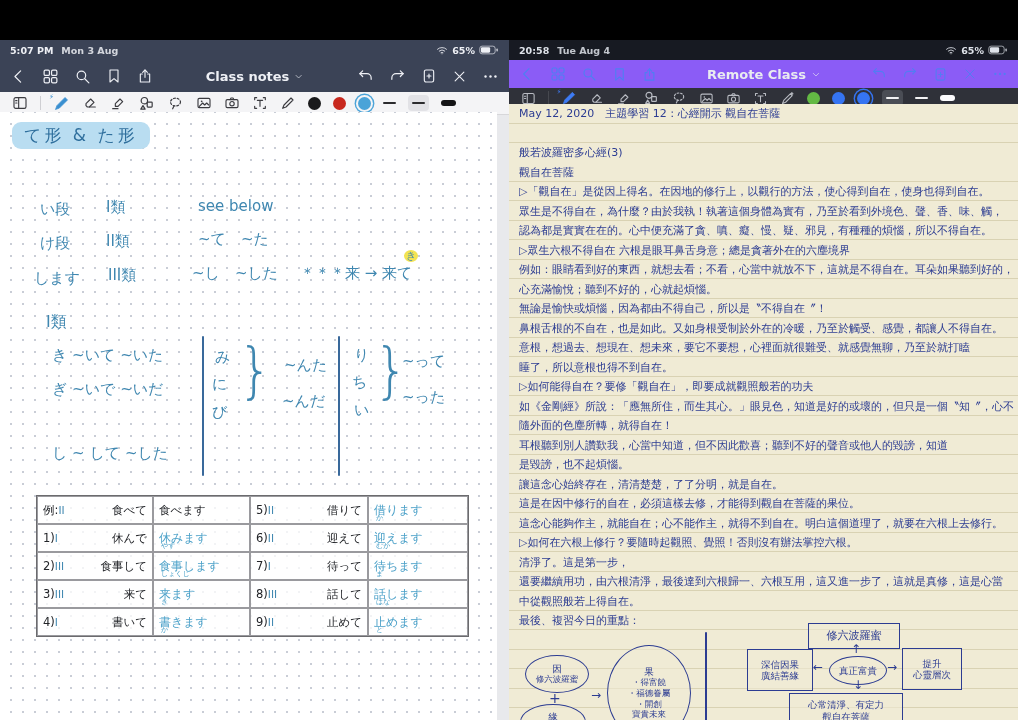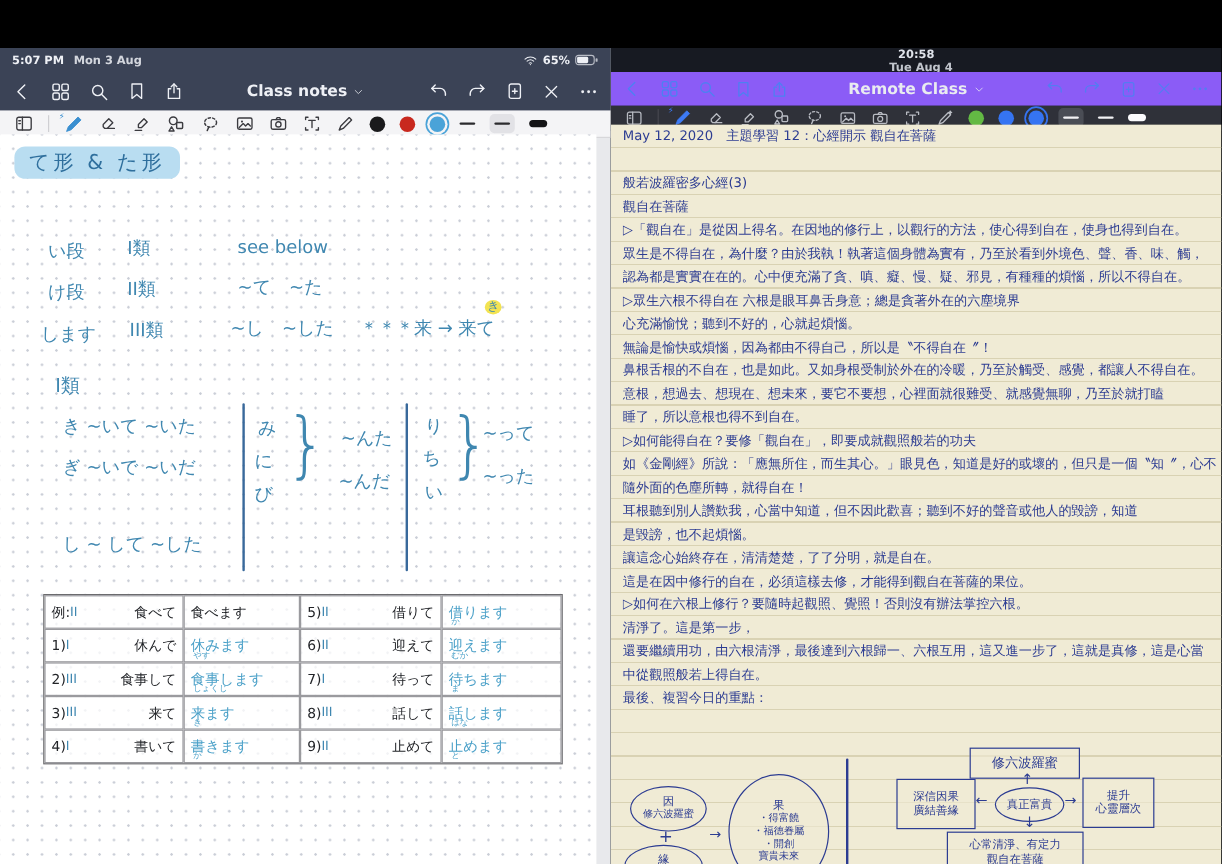--- a/index.html
+++ b/index.html
@@ -25,21 +25,21 @@
   .dot{width:13px;height:13px;border-radius:50%;cursor:pointer;}
   .dot.sel{box-shadow:0 0 0 2px #f4f4f6,0 0 0 3.4px currentColor;}
   .chip{display:flex;align-items:center;justify-content:center;cursor:pointer;}
   .chip-line{width:13px;height:1.6px;background:#2b2b2e;border-radius:2px;}
   .chip-line.mid{height:2.6px;}
   .chip-box{width:21px;height:16px;border-radius:4px;background:#e2e2e6;display:flex;align-items:center;justify-content:center;}
   .chip-pill{width:15px;height:6.5px;border-radius:4px;background:#141416;}
   .pen-flag{position:absolute;margin-left:-20px;margin-top:-13px;font-size:7px;color:#3a8fd0;}
 
   
-  .r-status{background:#171a22;color:#dfe3ea;flex-direction:column;}
+  .r-status{background:#171a22;color:#dfe3ea;}
   .r-nav{background:#8b5cf6;color:#4d80f2;}
   .r-nav .nav-title{color:#e9ebf0;}
   .r-toolbar{background:#2f3139;border-bottom:1px solid #1b1d22;color:#b9bcc3;}
   .r-toolbar .chip-line{background:#f2f2f4;}
   .r-toolbar .chip-box{background:#4a4d55;}
   .r-toolbar .chip-pill{background:#fbfbfd;}
   .r-toolbar .dot.sel{box-shadow:0 0 0 2px #2f3139,0 0 0 3.4px currentColor;}
   .r-toolbar .pen-flag{color:#3d7bf5;}
 
   
@@ -576,32 +576,34 @@
     <div class="rpage">
       <div class="rlines">
         <div class="rline">May 12, 2020　主題學習 12：心經開示 觀自在菩薩</div>
         <div class="rline"></div>
         <div class="rline">般若波羅密多心經(3)</div>
         <div class="rline">觀自在菩薩</div>
         <div class="rline">▷「觀自在」是從因上得名。在因地的修行上，以觀行的方法，使心得到自在，使身也得到自在。</div>
         <div class="rline">眾生是不得自在，為什麼？由於我執！執著這個身體為實有，乃至於看到外境色、聲、香、味、觸，</div>
         <div class="rline">認為都是實實在在的。心中便充滿了貪、嗔、癡、慢、疑、邪見，有種種的煩惱，所以不得自在。</div>
         <div class="rline">▷眾生六根不得自在 六根是眼耳鼻舌身意；總是貪著外在的六塵境界</div>
+        <div class="rline">例如：眼睛看到好的東西，就想去看；不看，心當中就放不下，這就是不得自在。耳朵如果聽到好的，</div>
         <div class="rline">心充滿愉悅；聽到不好的，心就起煩惱。</div>
         <div class="rline">無論是愉快或煩惱，因為都由不得自己，所以是〝不得自在〞！</div>
         <div class="rline">鼻根舌根的不自在，也是如此。又如身根受制於外在的冷暖，乃至於觸受、感覺，都讓人不得自在。</div>
         <div class="rline">意根，想過去、想現在、想未來，要它不要想，心裡面就很難受、就感覺無聊，乃至於就打瞌</div>
         <div class="rline">睡了，所以意根也得不到自在。</div>
         <div class="rline">▷如何能得自在？要修「觀自在」，即要成就觀照般若的功夫</div>
         <div class="rline">如《金剛經》所說：「應無所住，而生其心。」眼見色，知道是好的或壞的，但只是一個〝知〞，心不</div>
         <div class="rline">隨外面的色塵所轉，就得自在！</div>
         <div class="rline">耳根聽到別人讚歎我，心當中知道，但不因此歡喜；聽到不好的聲音或他人的毀謗，知道</div>
         <div class="rline">是毀謗，也不起煩惱。</div>
         <div class="rline">讓這念心始終存在，清清楚楚，了了分明，就是自在。</div>
         <div class="rline">這是在因中修行的自在，必須這樣去修，才能得到觀自在菩薩的果位。</div>
+        <div class="rline">這念心能夠作主，就能自在；心不能作主，就得不到自在。明白這個道理了，就要在六根上去修行。</div>
         <div class="rline">▷如何在六根上修行？要隨時起觀照、覺照！否則沒有辦法掌控六根。</div>
         <div class="rline">清淨了。這是第一步，</div>
         <div class="rline">還要繼續用功，由六根清淨，最後達到六根歸一、六根互用，這又進一步了，這就是真修，這是心當</div>
         <div class="rline">中從觀照般若上得自在。</div>
         <div class="rline">最後、複習今日的重點：</div>
       </div>
 
       <div class="diag">
 
         <div class="debox deellipse" style="left:16px;top:551px;width:62px;height:36px">

